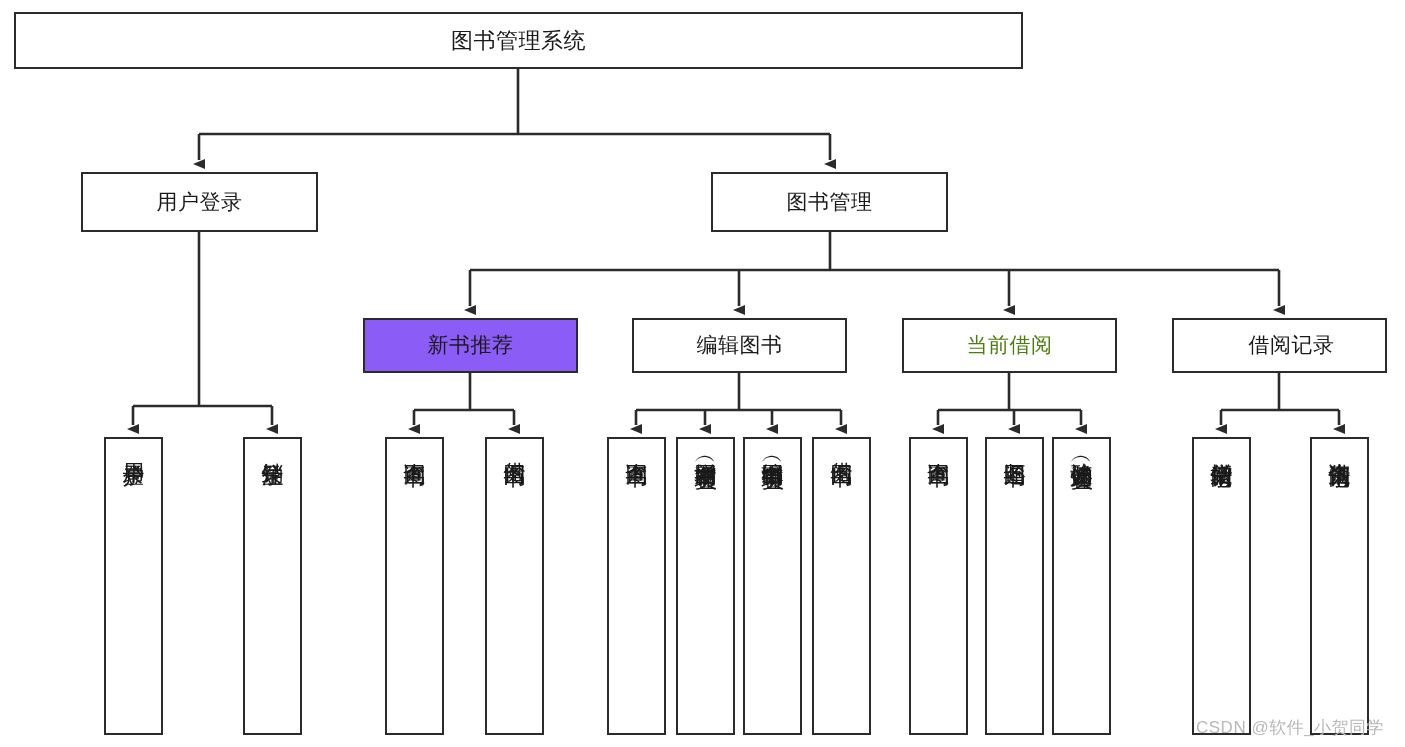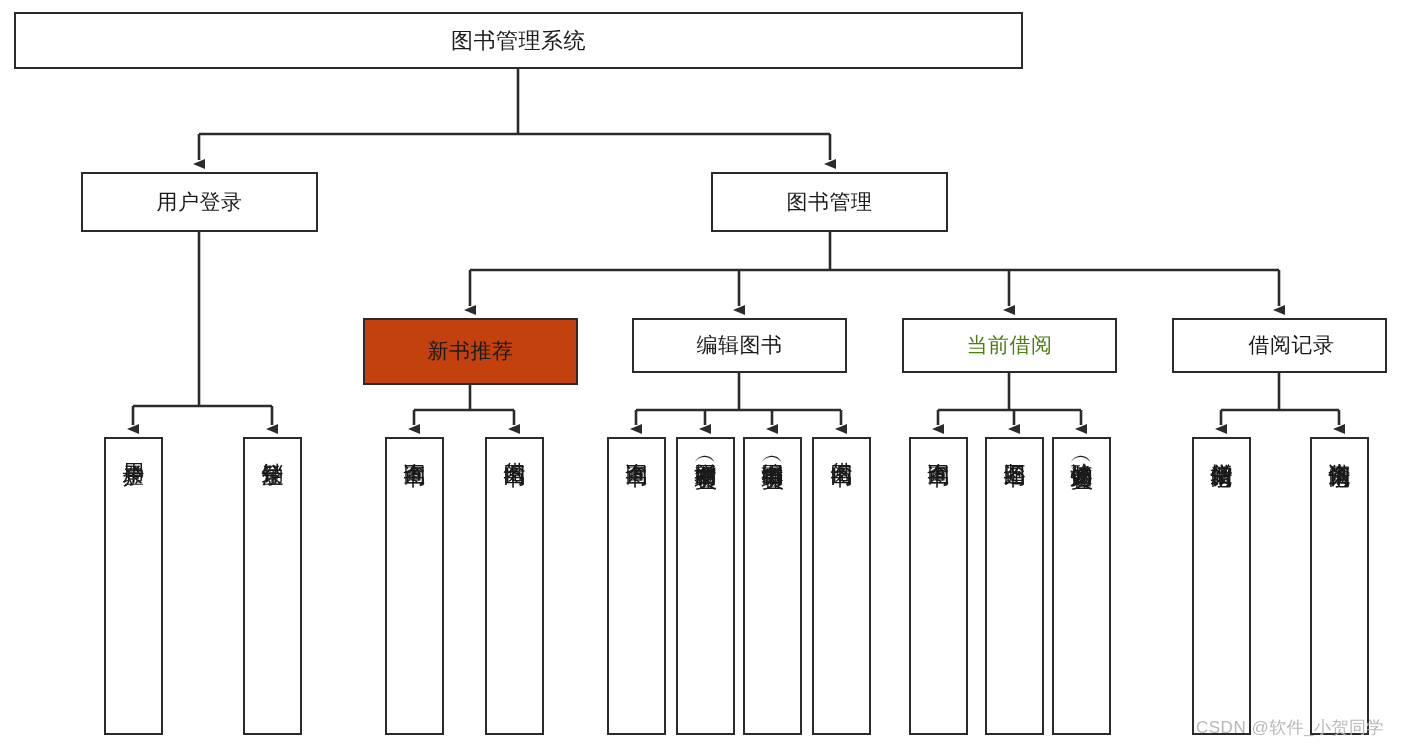--- a/index.html
+++ b/index.html
@@ -131,21 +131,21 @@
     <span class="label">图书管理系统</span>
   </div>
 
   <div class="node horiz" style="left: 81px; top: 172px; width: 237px; height: 60px; border-color: rgb(43, 43, 43); background: rgb(255, 255, 255); color: rgb(26, 26, 26);">
     <span class="label">用户登录</span>
   </div>
   <div class="node horiz" style="left: 711px; top: 172px; width: 237px; height: 60px; border-color: rgb(43, 43, 43); background: rgb(255, 255, 255); color: rgb(26, 26, 26);">
     <span class="label">图书管理</span>
   </div>
 
-  <div class="node horiz" style="left: 363px; top: 318px; width: 215px; height: 67px; border-color: rgb(43, 43, 43); background: #c2410c; color: rgb(26, 26, 26);">
+  <div class="node horiz" style="left: 363px; top: 318px; width: 215px; height: 55px; border-color: rgb(43, 43, 43); background: #8b5cf6; color: rgb(26, 26, 26);">
     <span class="label">新书推荐</span>
   </div>
   <div class="node horiz" style="left: 632px; top: 318px; width: 215px; height: 55px; border-color: rgb(43, 43, 43); background: rgb(255, 255, 255); color: rgb(26, 26, 26);">
     <span class="label">编辑图书</span>
   </div>
   <div class="node horiz" style="left: 902px; top: 318px; width: 215px; height: 55px; border-color: rgb(43, 43, 43); background: rgb(255, 255, 255); color: #4d7c0f;">
     <span class="label">当前借阅</span>
   </div>
   <div class="node horiz" style="left: 1172px; top: 318px; width: 215px; height: 55px; border-color: rgb(43, 43, 43); background: rgb(255, 255, 255); color: rgb(26, 26, 26); padding-left: 24px;">
     <span class="label">借阅记录</span>

